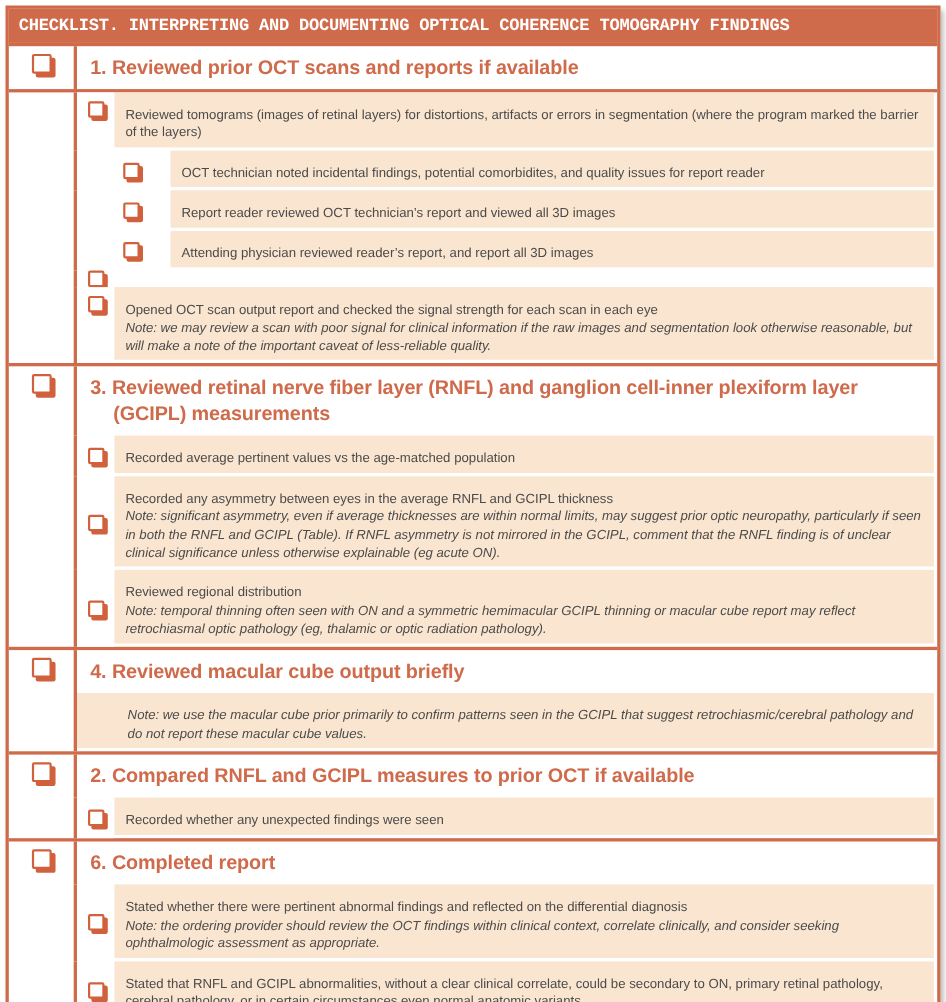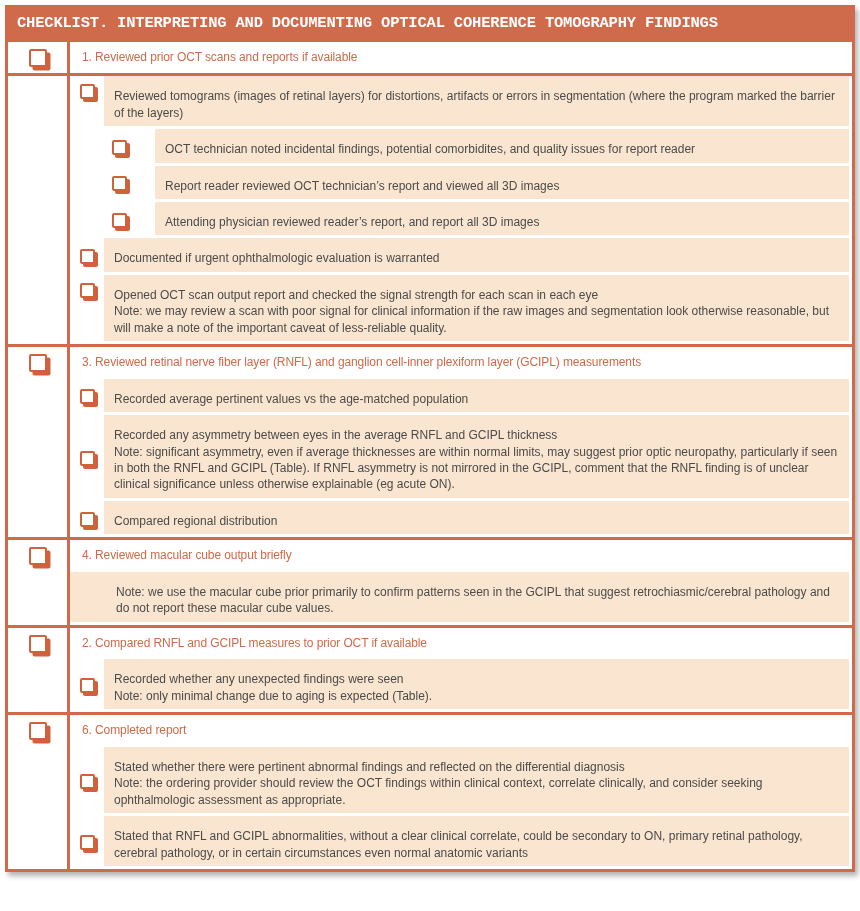--- a/index.html
+++ b/index.html
@@ -35,39 +35,39 @@
   .cb{
     width:15px;height:15px;background:#fff;
     border:2.5px solid var(--cb);border-radius:2px;
     box-shadow:3px 3px 0 0 var(--cb);
   }
   .cb.lg{width:18px;height:18px;box-shadow:3.5px 3.5px 0 0 var(--cb);}
   .head .content{
     flex:1;padding:8px 10px 8px 12px;
   }
   .sec-title{
-    display:block;color:var(--accent);font-weight:normal;
-    font-size:12px;line-height:1.3;
+    display:block;color:var(--accent);font-weight:bold;
+    font-size:18px;line-height:1.3;
     padding-left:21px;text-indent:-21px;letter-spacing:-0.1px;
   }
   .sub .content{flex:1;display:flex;align-items:stretch;}
   .gutter{
     flex:0 0 34px;display:flex;align-items:center;justify-content:center;
     background:#fff;
   }
   .gutter.l3{flex:0 0 85px;justify-content:flex-start;padding-left:42px;}
   .sub.top .gutter{align-items:flex-start;padding-top:8px;}
   .peach{
     flex:1;background:var(--peach);
     margin:0 3px 3px 0;
     padding:12px 10px 5px 10px;
     font-size:12px;line-height:1.37;
   }
   .peach.noteonly{padding-left:46px;}
-  .note{}
+  .note{font-style:italic;}
 </style>
 </head>
 <body>
 
 <div class="wrapper">
 
   <div class="titlebar">CHECKLIST. INTERPRETING AND DOCUMENTING OPTICAL COHERENCE TOMOGRAPHY FINDINGS</div>
 
   <div class="sec">
     <div class="row head">
@@ -129,23 +129,20 @@
         </div>
       </div>
     </div>
 
     <div class="row sub">
       <div class="col1"></div>
       <div class="content">
         <div class="gutter">
           <div class="cb"></div>
         </div>
-        <div class="peach">
-          <div>Documented if urgent ophthalmologic evaluation is warranted</div>
-        </div>
       </div>
     </div>
 
     <div class="row sub top">
       <div class="col1"></div>
       <div class="content">
         <div class="gutter">
           <div class="cb"></div>
         </div>
         <div class="peach">
@@ -191,21 +188,22 @@
       </div>
     </div>
 
     <div class="row sub">
       <div class="col1"></div>
       <div class="content">
         <div class="gutter">
           <div class="cb"></div>
         </div>
         <div class="peach">
-          <div>Compared regional distribution</div>
+          <div>Reviewed regional distribution</div>
+          <div class="note">Note: temporal thinning often seen with ON and a symmetric hemimacular GCIPL thinning or macular cube report may reflect retrochiasmal optic pathology (eg, thalamic or optic radiation pathology).</div>
         </div>
       </div>
     </div>
   </div>
 
   <div class="sec">
     <div class="row head">
       <div class="col1">
         <div class="cb lg"></div>
       </div>
@@ -235,21 +233,20 @@
     </div>
 
     <div class="row sub">
       <div class="col1"></div>
       <div class="content">
         <div class="gutter">
           <div class="cb"></div>
         </div>
         <div class="peach">
           <div>Recorded whether any unexpected findings were seen</div>
-          <div class="note">Note: only minimal change due to aging is expected (Table).</div>
         </div>
       </div>
     </div>
   </div>
 
   <div class="sec">
     <div class="row head">
       <div class="col1">
         <div class="cb lg"></div>
       </div>

